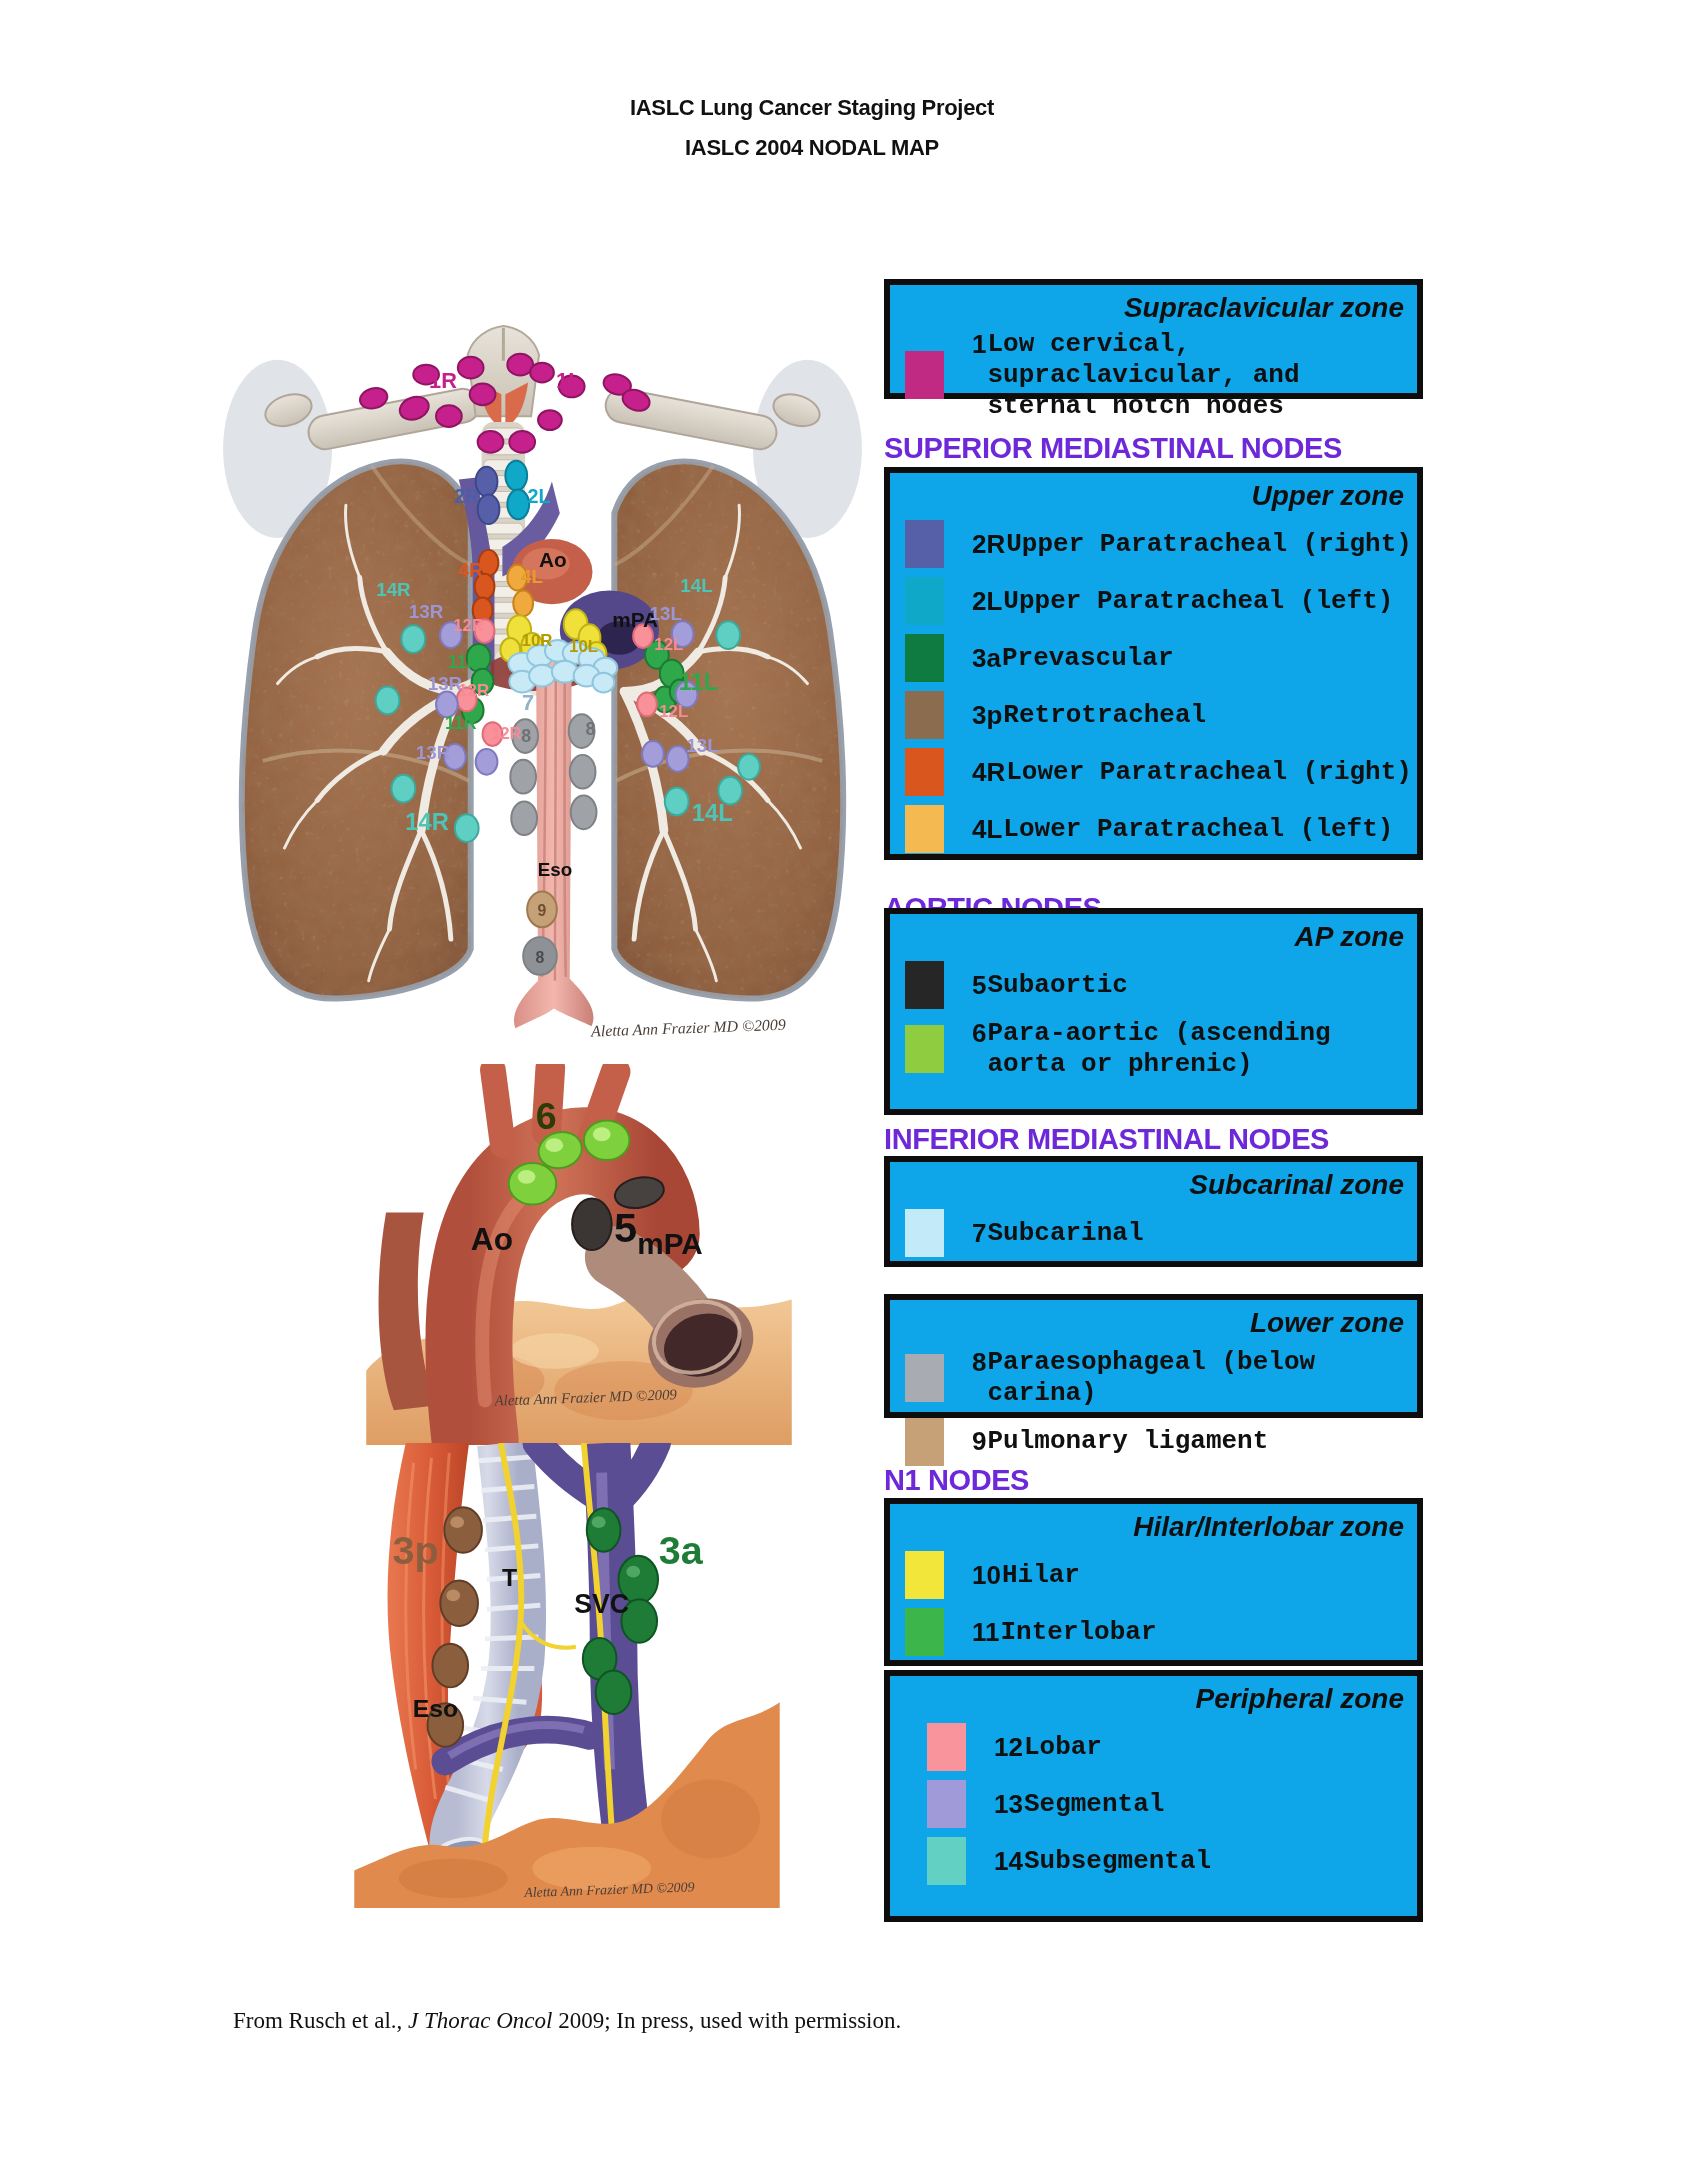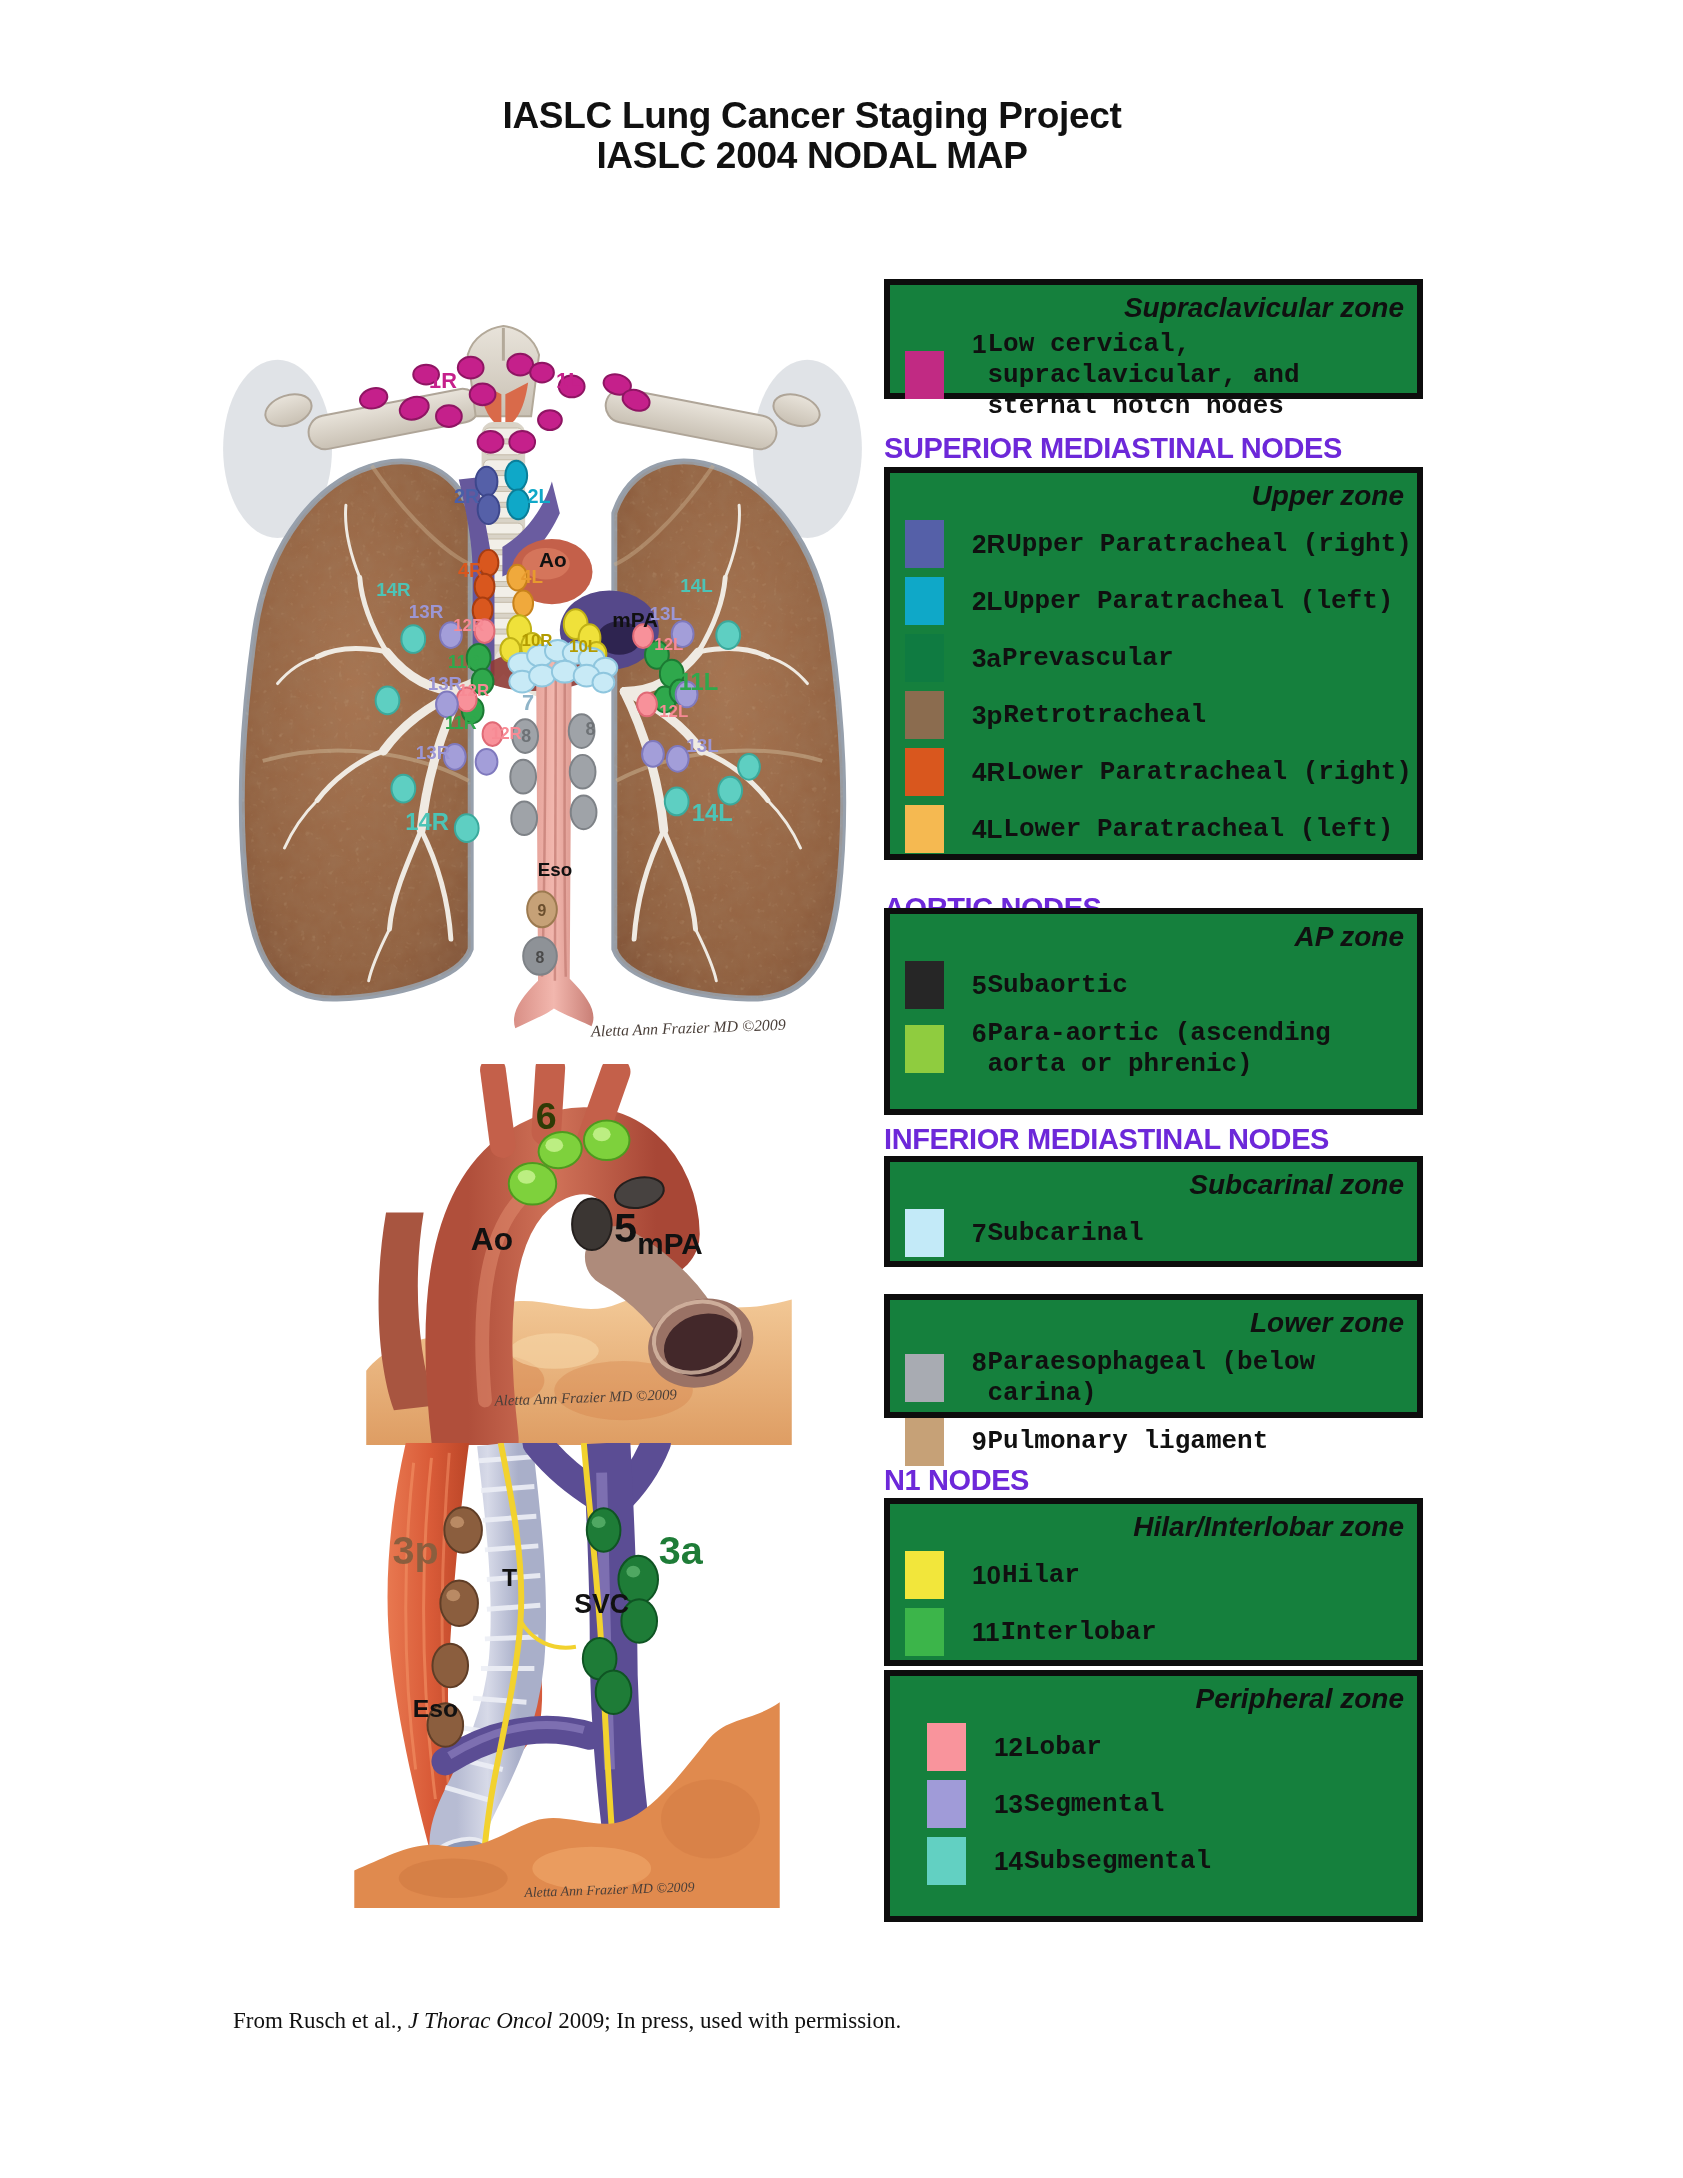--- a/index.html
+++ b/index.html
@@ -1,22 +1,22 @@
 <!DOCTYPE html>
 <html><head>
 <meta charset="utf-8">
 <style>
   html,body{margin:0;padding:0;}
   body{width:1683px;height:2178px;background:#ffffff;position:relative;
        font-family:"Liberation Sans",sans-serif;overflow:hidden;}
   .abs{position:absolute;}
   .title-line{left:0;width:1624px;text-align:center;font-weight:700;color:#111;
-       font-size:37px;letter-spacing:-0.3px;}
+       font-size:22px;letter-spacing:-0.3px;}
   .sec-header{left:884px;font-weight:700;font-size:29px;color:#6d28d9;letter-spacing:-0.4px;}
-  .legend-box{left:884px;width:539px;border:6px solid #0d0d0d;background:#15803d;box-sizing:border-box;}
+  .legend-box{left:884px;width:539px;border:6px solid #0d0d0d;background:#0ea5e9;box-sizing:border-box;}
   .zone-title{text-align:right;font-style:italic;font-weight:700;font-size:28px;line-height:1.12;
        color:#101010;padding:7px 13px 0 0;}
   .legend-item{display:flex;align-items:center;margin:9px 0 0 15px;}
   .sw{width:39px;height:48px;flex:none;}
   .itxt{margin-left:28px;font-weight:700;font-size:26px;line-height:1.18;color:#101010;display:flex;align-items:flex-start;}
   .itxt .num{flex:none;}
   .itxt .lbl{margin-left:1px;max-width:416px;font-family:Liberation Mono, monospace;}
   .citation{left:233px;top:2008px;font-family:"Liberation Serif",serif;font-size:23px;color:#111;text-align:right;}
   .citation .j{font-style:italic;}
   svg text{font-family:"Liberation Sans",sans-serif;}

